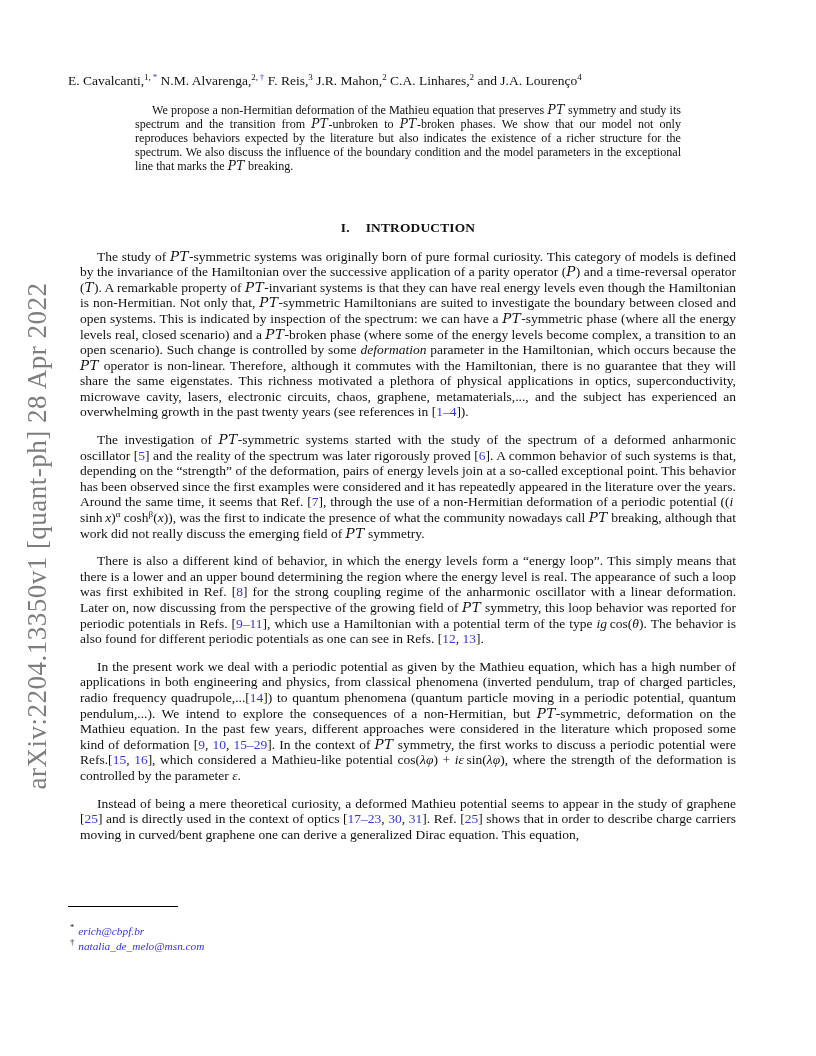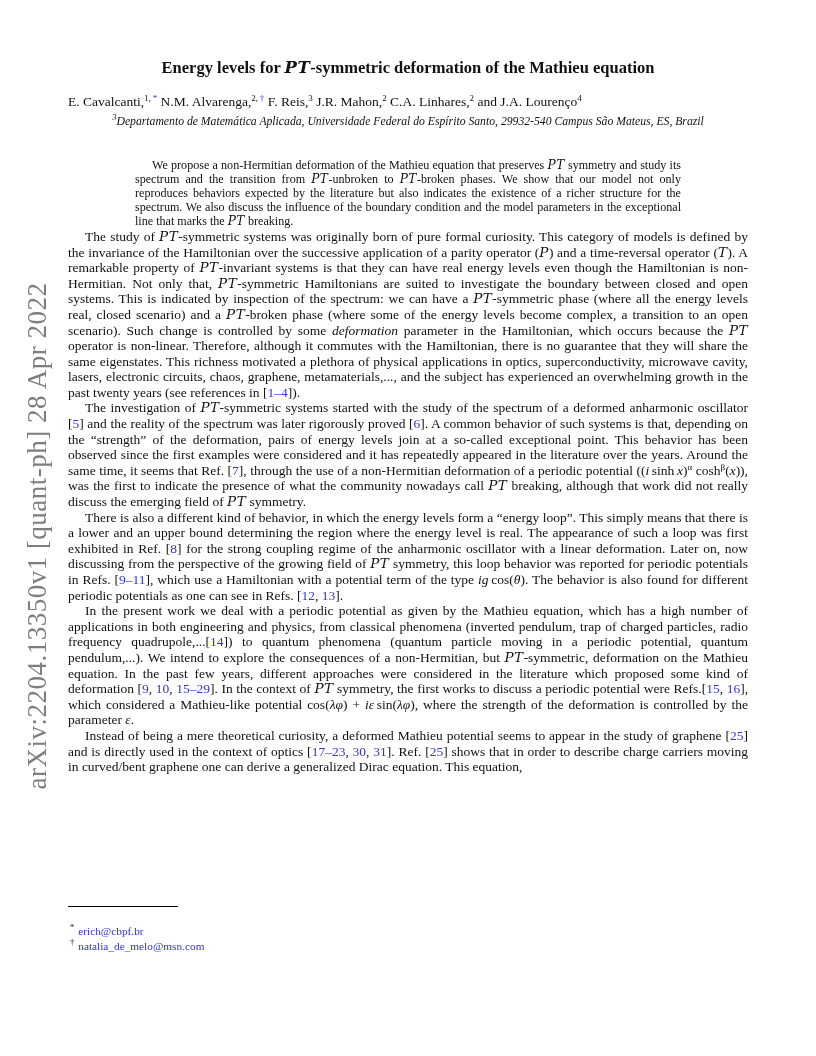--- a/index.html
+++ b/index.html
@@ -40,36 +40,36 @@
   .affils {
     margin-top: 5px;
     text-align: center;
     font-style: italic;
     font-size: 11.7px;
     line-height: 1.18;
   }
   .affil sup { font-size: 8.5px; }
   .abstract {
     width: 546px;
-    margin: 31px auto 0 auto;
+    margin: 15px auto 0 auto;
     text-align: justify;
     font-size: 12.1px;
     line-height: 1.15;
     text-indent: 17px;
   }
   .section-heading {
     margin: 46px 0 13px 0;
     text-align: center;
     font-size: 13.4px;
     font-weight: bold;
     letter-spacing: 0.2px;
   }
   .sec-label { margin-right: 16px; }
   .body-par {
-    margin: 0;
+    margin: 12px;
     text-align: justify;
     font-size: 13.5px;
     line-height: 15.6px;
     text-indent: 17px;
   }
   .scr {
     font-style: italic;
     font-family: "DejaVu Serif", serif;
     letter-spacing: 0.5px;
   }
@@ -81,38 +81,39 @@
     left: 68px; top: 906px;
     font-size: 11.3px;
   }
   .fn-rule {
     width: 110px;
     border-top: 1.2px solid #000;
     margin-bottom: 17px;
   }
   .fn-line { line-height: 1.35; padding-left: 2px; }
   .fn-marker { font-size: 8.5px; margin-right: 4px; }
-  .fn-email { color: #3434dd; text-decoration: none; cursor: pointer; }
+  .fn-email { color: #3434dd; text-decoration: none; cursor: pointer; font-style: italic; }
 </style>
 </head>
 <body>
 
 <div class="watermark">arXiv:2204.13350v1  [quant-ph]  28 Apr 2022</div>
 
 <main class="content">
-  <h1 class="title">Energy levels for <span class="scr">PT</span>-symmetric deformation of the Mathieu equation</h1>
 
   <div class="authors">E. Cavalcanti,<sup>1, <span class="lk">*</span></sup> N.M. Alvarenga,<sup>2, <span class="lk">†</span></sup> F. Reis,<sup>3</sup> J.R. Mahon,<sup>2</sup> C.A. Linhares,<sup>2</sup> and J.A. Lourenço<sup>4</sup></div>
 
   <div class="affils">
-    <div class="affil"><sup>3</sup>Departamento de Matemática Aplicada, Universidade Federal do Espírito Santo, 29932-540 Campus São Mateus, ES, Brazil</div>
   </div>
 
   <div class="abstract">We propose a non-Hermitian deformation of the Mathieu equation that preserves <span class="scr">PT</span> symmetry and study its spectrum and the transition from <span class="scr">PT</span>-unbroken to <span class="scr">PT</span>-broken phases. We show that our model not only reproduces behaviors expected by the literature but also indicates the existence of a richer structure for the spectrum. We also discuss the influence of the boundary condition and the model parameters in the exceptional line that marks the <span class="scr">PT</span> breaking.</div>
 
+  <h2 class="section-heading">
+    <span class="sec-label">I.</span><span>INTRODUCTION</span>
+  </h2>
 
   <p class="body-par">The study of <span class="scr">PT</span>-symmetric systems was originally born of pure formal curiosity. This category of models is defined by the invariance of the Hamiltonian over the successive application of a parity operator (<span class="scr">P</span>) and a time-reversal operator (<span class="scr">T</span>). A remarkable property of <span class="scr">PT</span>-invariant systems is that they can have real energy levels even though the Hamiltonian is non-Hermitian. Not only that, <span class="scr">PT</span>-symmetric Hamiltonians are suited to investigate the boundary between closed and open systems. This is indicated by inspection of the spectrum: we can have a <span class="scr">PT</span>-symmetric phase (where all the energy levels real, closed scenario) and a <span class="scr">PT</span>-broken phase (where some of the energy levels become complex, a transition to an open scenario). Such change is controlled by some <i>deformation</i> parameter in the Hamiltonian, which occurs because the <span class="scr">PT</span> operator is non-linear. Therefore, although it commutes with the Hamiltonian, there is no guarantee that they will share the same eigenstates. This richness motivated a plethora of physical applications in optics, superconductivity, microwave cavity, lasers, electronic circuits, chaos, graphene, metamaterials,..., and the subject has experienced an overwhelming growth in the past twenty years (see references in [<span class="lk">1–4</span>]).</p>
   <p class="body-par">The investigation of <span class="scr">PT</span>-symmetric systems started with the study of the spectrum of a deformed anharmonic oscillator [<span class="lk">5</span>] and the reality of the spectrum was later rigorously proved [<span class="lk">6</span>]. A common behavior of such systems is that, depending on the “strength” of the deformation, pairs of energy levels join at a so-called exceptional point. This behavior has been observed since the first examples were considered and it has repeatedly appeared in the literature over the years. Around the same time, it seems that Ref. [<span class="lk">7</span>], through the use of a non-Hermitian deformation of a periodic potential ((<i>i</i> sinh <i>x</i>)<sup>α</sup> cosh<sup>β</sup>(<i>x</i>)), was the first to indicate the presence of what the community nowadays call <span class="scr">PT</span> breaking, although that work did not really discuss the emerging field of <span class="scr">PT</span> symmetry.</p>
   <p class="body-par">There is also a different kind of behavior, in which the energy levels form a “energy loop”. This simply means that there is a lower and an upper bound determining the region where the energy level is real. The appearance of such a loop was first exhibited in Ref. [<span class="lk">8</span>] for the strong coupling regime of the anharmonic oscillator with a linear deformation. Later on, now discussing from the perspective of the growing field of <span class="scr">PT</span> symmetry, this loop behavior was reported for periodic potentials in Refs. [<span class="lk">9–11</span>], which use a Hamiltonian with a potential term of the type <i>ig</i> cos(<i>θ</i>). The behavior is also found for different periodic potentials as one can see in Refs. [<span class="lk">12</span>, <span class="lk">13</span>].</p>
   <p class="body-par">In the present work we deal with a periodic potential as given by the Mathieu equation, which has a high number of applications in both engineering and physics, from classical phenomena (inverted pendulum, trap of charged particles, radio frequency quadrupole,...[<span class="lk">14</span>]) to quantum phenomena (quantum particle moving in a periodic potential, quantum pendulum,...). We intend to explore the consequences of a non-Hermitian, but <span class="scr">PT</span>-symmetric, deformation on the Mathieu equation. In the past few years, different approaches were considered in the literature which proposed some kind of deformation [<span class="lk">9</span>, <span class="lk">10</span>, <span class="lk">15–29</span>]. In the context of <span class="scr">PT</span> symmetry, the first works to discuss a periodic potential were Refs.[<span class="lk">15</span>, <span class="lk">16</span>], which considered a Mathieu-like potential cos(<i>λφ</i>) + <i>iε</i> sin(<i>λφ</i>), where the strength of the deformation is controlled by the parameter <i>ε</i>.</p>
   <p class="body-par">Instead of being a mere theoretical curiosity, a deformed Mathieu potential seems to appear in the study of graphene [<span class="lk">25</span>] and is directly used in the context of optics  [<span class="lk">17–23</span>, <span class="lk">30</span>, <span class="lk">31</span>]. Ref. [<span class="lk">25</span>] shows that in order to describe charge carriers moving in curved/bent graphene one can derive a generalized Dirac equation. This equation,</p>
 </main>
 
 <footer class="footnotes">
   <div class="fn-rule"></div>

